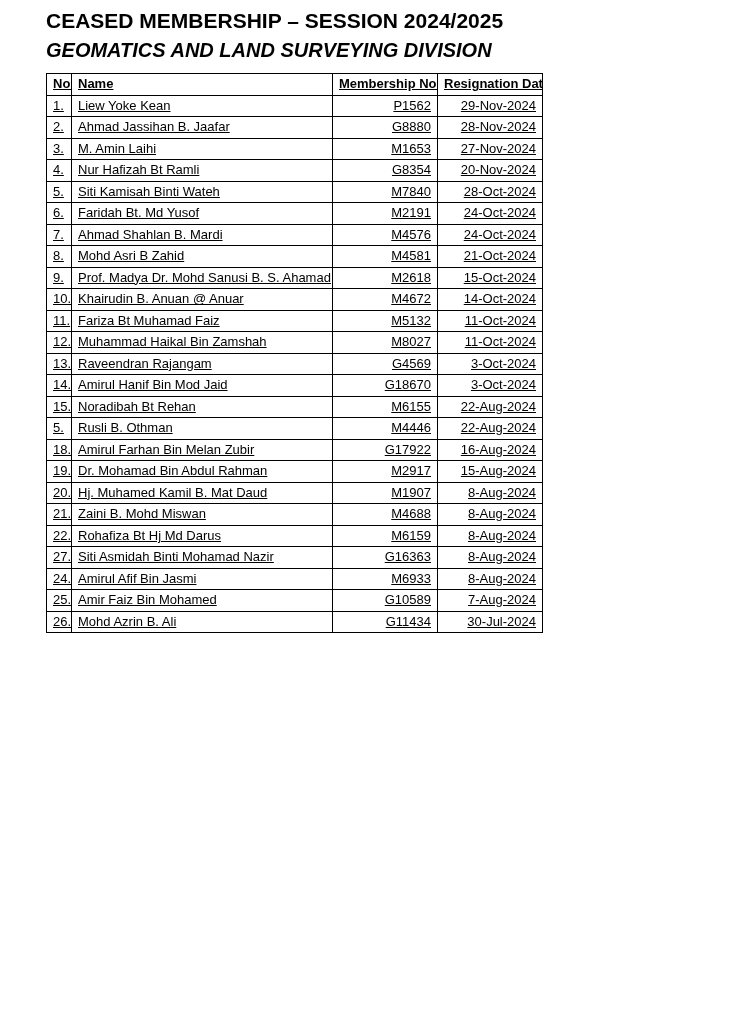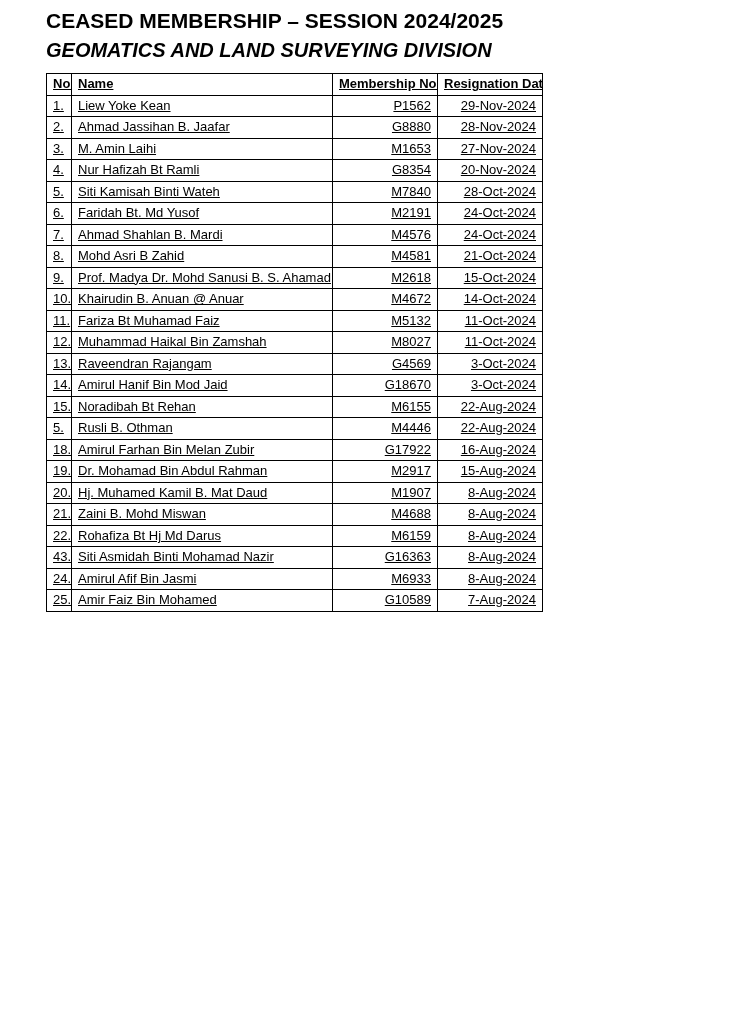--- a/index.html
+++ b/index.html
@@ -206,32 +206,38 @@
     <td class="cell-mem">M4688</td>
     <td class="cell-date">8-Aug-2024</td>
   </tr>
         <tr>
     <td class="cell-no">22.</td>
     <td class="cell-name">Rohafiza Bt Hj Md Darus</td>
     <td class="cell-mem">M6159</td>
     <td class="cell-date">8-Aug-2024</td>
   </tr>
         <tr>
-    <td class="cell-no">43.</td>
+    <td class="cell-no">27.</td>
     <td class="cell-name">Siti Asmidah Binti Mohamad Nazir</td>
     <td class="cell-mem">G16363</td>
     <td class="cell-date">8-Aug-2024</td>
   </tr>
         <tr>
     <td class="cell-no">24.</td>
     <td class="cell-name">Amirul Afif Bin Jasmi</td>
     <td class="cell-mem">M6933</td>
     <td class="cell-date">8-Aug-2024</td>
   </tr>
         <tr>
     <td class="cell-no">25.</td>
     <td class="cell-name">Amir Faiz Bin Mohamed</td>
     <td class="cell-mem">G10589</td>
     <td class="cell-date">7-Aug-2024</td>
+  </tr>
+        <tr>
+    <td class="cell-no">26.</td>
+    <td class="cell-name">Mohd Azrin B. Ali</td>
+    <td class="cell-mem">G11434</td>
+    <td class="cell-date">30-Jul-2024</td>
   </tr>
       </tbody>
   </table>
 </div>
 
 </body></html>

